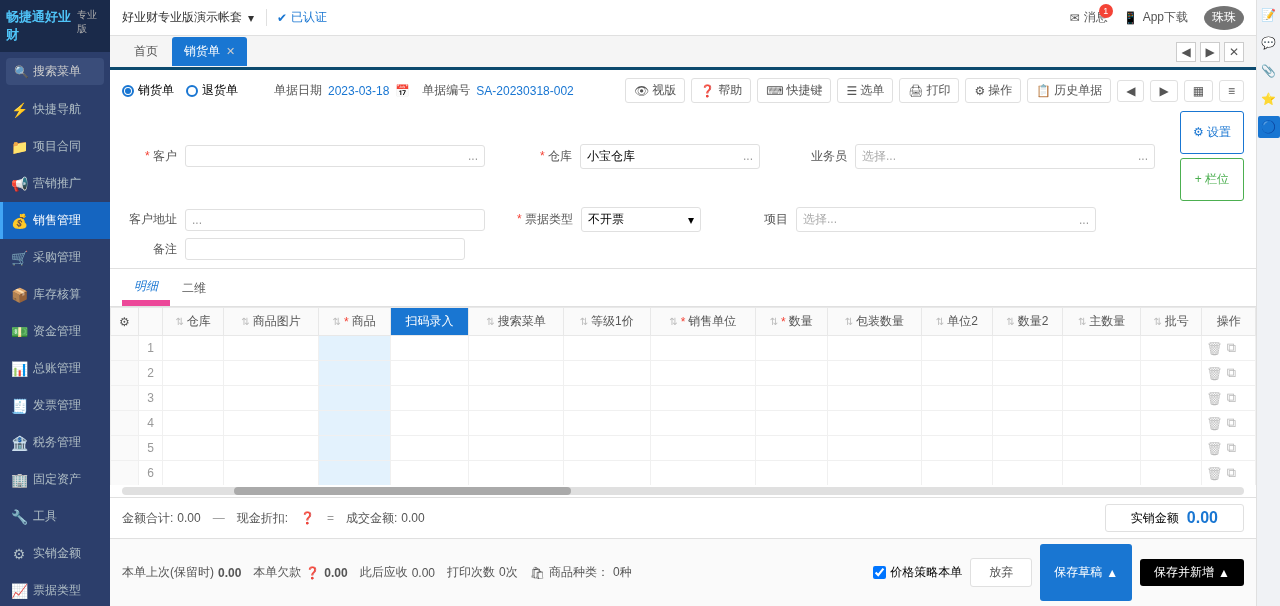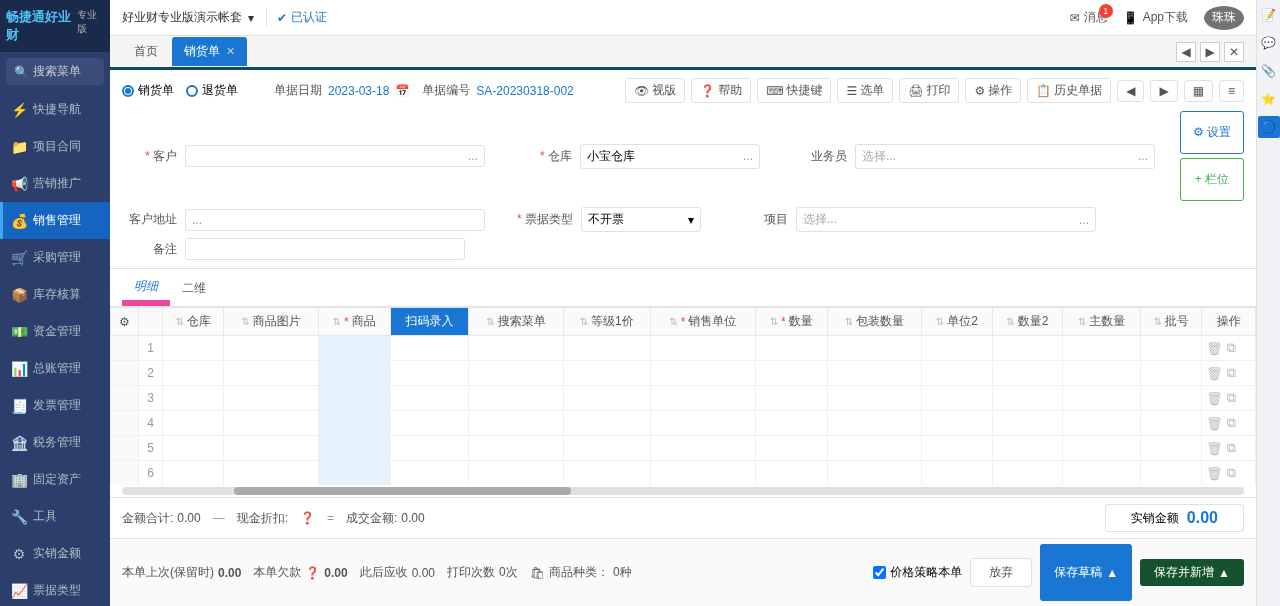--- a/index.html
+++ b/index.html
@@ -83,21 +83,21 @@
     .final-total { margin-left: auto; display: flex; align-items: center; gap: 8px; background: #fff; padding: 4px 25px; border: 1px solid #e0e0e0; border-radius: 3px; }
 
     
     .bottombar { background: #fafafa; border-top: 1px solid #e0e0e0; padding: 5px 12px; display: flex; align-items: center; gap: 12px; }
     .bottom-info { display: flex; align-items: center; gap: 4px; color: #555; }
     .bottom-value { font-weight: bold; }
     .bottom-right { margin-left: auto; display: flex; align-items: center; gap: 8px; justify-content: center; }
     .checkbox-item { display: flex; align-items: center; gap: 4px; cursor: pointer; }
     .btn-discard { padding: 5px 18px; border: 1px solid #e0e0e0; background: #fff; border-radius: 3px; cursor: pointer; color: #555; }
     .btn-save-draft { padding: 20px 14px; background: #1976d2; color: #fff; border: none; border-radius: 3px; cursor: pointer; display: flex; align-items: center; gap: 4px; }
-    .btn-save-new { padding: 5px 14px; background: #14532d; color: #fff; border: none; border-radius: 3px; cursor: pointer; display: flex; align-items: center; gap: 4px; }
+    .btn-save-new { padding: 5px 14px; background: #000000; color: #fff; border: none; border-radius: 3px; cursor: pointer; display: flex; align-items: center; gap: 4px; }
 
     
     .horiz-scroll { height: 8px; background: #e0e0e0; border-radius: 4px; margin: 2px 12px; position: relative; }
     .horiz-scroll-thumb { height: 8px; background: #aaa; border-radius: 4px; width: 30%; position: absolute; left: 10%; }
 
     
     .right-panel { width: 24px; background: #f0f2f5; border-left: 1px solid #e0e0e0; display: flex; flex-direction: column; align-items: center; padding: 4px 0; gap: 6px; }
     .right-panel-icon { width: 22px; height: 22px; display: flex; align-items: center; justify-content: center; cursor: pointer; color: #888; border-radius: 2px; }
     .right-panel-icon.active { background: #1976d2; color: #fff; }
   </style>

